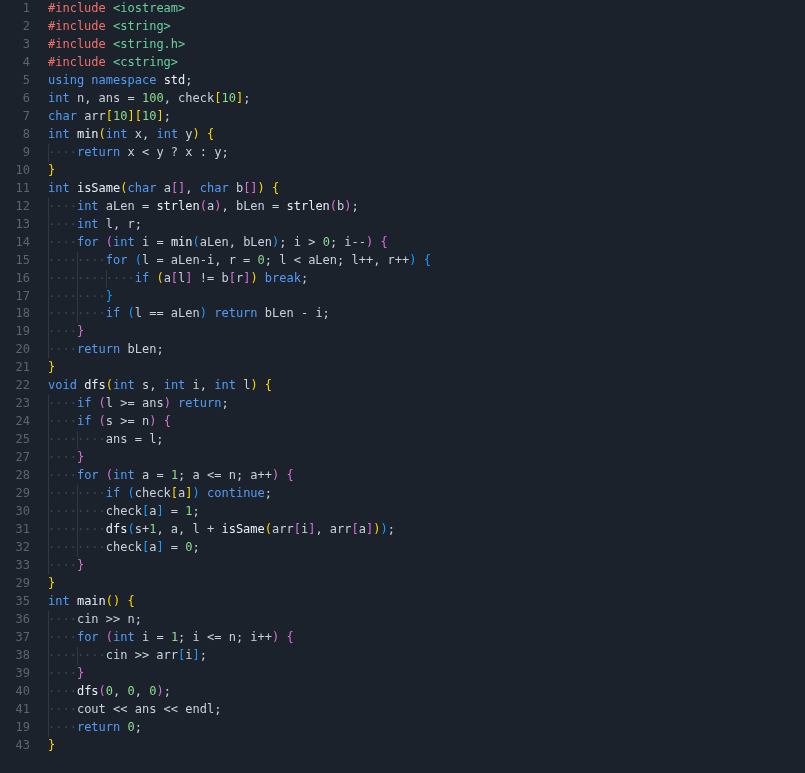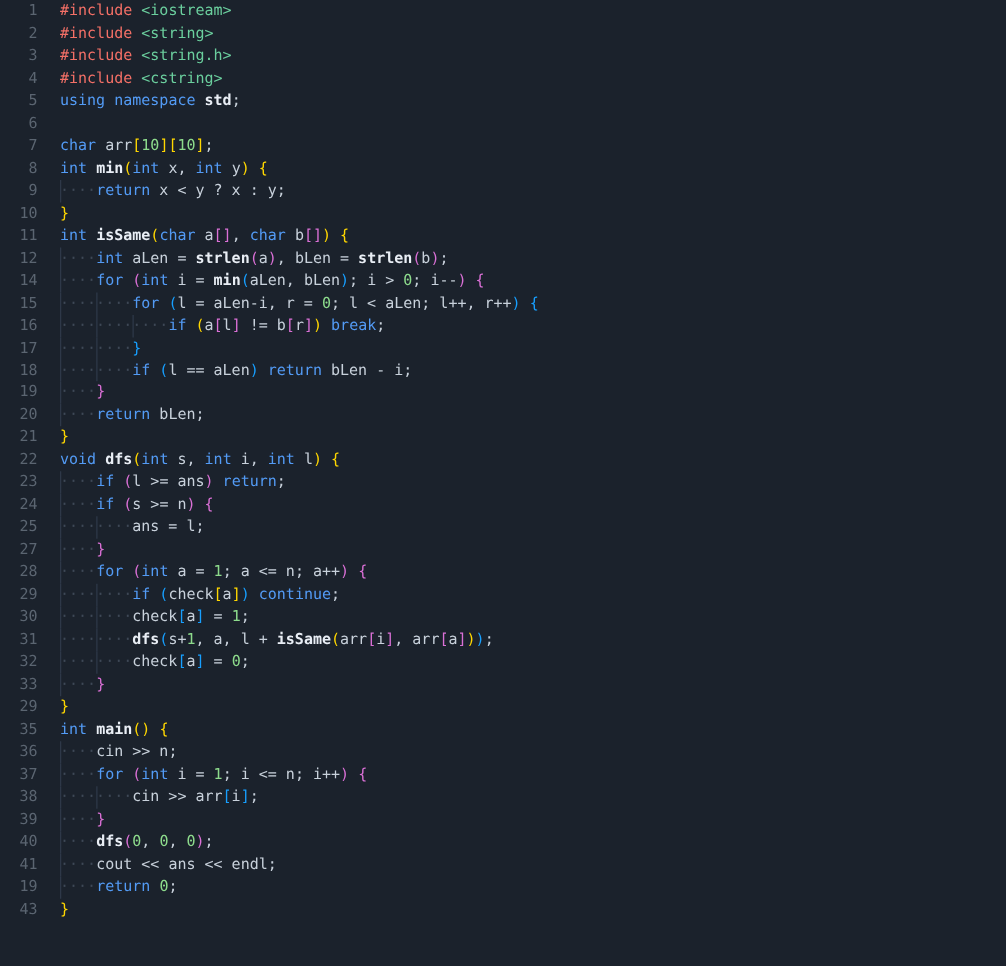--- a/index.html
+++ b/index.html
@@ -41,42 +41,43 @@
     top: 0;
     bottom: 0;
     width: 1px;
     background: var(--guide);
   }
   .tok-keyword  { color: var(--keyword); text-align: center; }
   .tok-preproc  { color: var(--preproc); text-align: center; }
   .tok-string   { color: var(--string); }
   .tok-number   { color: var(--number); }
   .tok-text     { color: var(--text); }
-  .tok-function { color: var(--function); font-weight: 700; }
+  .tok-function { color: var(--function); font-weight: 400; }
   .tok-bracket1 { color: var(--bracket1); }
   .tok-bracket2 { color: var(--bracket2); }
   .tok-bracket3 { color: var(--bracket3); }
   .tok-ws       { color: var(--whitespace); }
 </style>
 </head>
 <body>
 
 <div class="editor">
     <div class="line"><div class="gutter">1</div><div class="code"><span class="tok-preproc">#include</span><span class="tok-text"> </span><span class="tok-string">&lt;iostream&gt;</span></div></div>
     <div class="line"><div class="gutter">2</div><div class="code"><span class="tok-preproc">#include</span><span class="tok-text"> </span><span class="tok-string">&lt;string&gt;</span></div></div>
     <div class="line"><div class="gutter">3</div><div class="code"><span class="tok-preproc">#include</span><span class="tok-text"> </span><span class="tok-string">&lt;string.h&gt;</span></div></div>
     <div class="line"><div class="gutter">4</div><div class="code"><span class="tok-preproc">#include</span><span class="tok-text"> </span><span class="tok-string">&lt;cstring&gt;</span></div></div>
     <div class="line"><div class="gutter">5</div><div class="code"><span class="tok-keyword">using</span><span class="tok-text"> </span><span class="tok-keyword">namespace</span><span class="tok-text"> </span><span class="tok-function">std</span><span class="tok-text">;</span></div></div>
-    <div class="line"><div class="gutter">6</div></div>
+    <div class="line"><div class="gutter">6</div><div class="code"><span class="tok-keyword">int</span><span class="tok-text"> n, ans = </span><span class="tok-number">100</span><span class="tok-text">, check</span><span class="tok-bracket1">[</span><span class="tok-number">10</span><span class="tok-bracket1">]</span><span class="tok-text">;</span></div></div>
     <div class="line"><div class="gutter">7</div><div class="code"><span class="tok-keyword">char</span><span class="tok-text"> arr</span><span class="tok-bracket1">[</span><span class="tok-number">10</span><span class="tok-bracket1">]</span><span class="tok-bracket1">[</span><span class="tok-number">10</span><span class="tok-bracket1">]</span><span class="tok-text">;</span></div></div>
     <div class="line"><div class="gutter">8</div><div class="code"><span class="tok-keyword">int</span><span class="tok-text"> </span><span class="tok-function">min</span><span class="tok-bracket1">(</span><span class="tok-keyword">int</span><span class="tok-text"> x, </span><span class="tok-keyword">int</span><span class="tok-text"> y</span><span class="tok-bracket1">)</span><span class="tok-text"> </span><span class="tok-bracket1">{</span></div></div>
     <div class="line"><div class="gutter">9</div><div class="code"><div class="guide" style="left: 0ch;"></div><span class="tok-ws">····</span><span class="tok-keyword">return</span><span class="tok-text"> x &lt; y ? x : y;</span></div></div>
     <div class="line"><div class="gutter">10</div><div class="code"><span class="tok-bracket1">}</span></div></div>
     <div class="line"><div class="gutter">11</div><div class="code"><span class="tok-keyword">int</span><span class="tok-text"> </span><span class="tok-function">isSame</span><span class="tok-bracket1">(</span><span class="tok-keyword">char</span><span class="tok-text"> a</span><span class="tok-bracket2">[]</span><span class="tok-text">, </span><span class="tok-keyword">char</span><span class="tok-text"> b</span><span class="tok-bracket2">[]</span><span class="tok-bracket1">)</span><span class="tok-text"> </span><span class="tok-bracket1">{</span></div></div>
     <div class="line"><div class="gutter">12</div><div class="code"><div class="guide" style="left: 0ch;"></div><span class="tok-ws">····</span><span class="tok-keyword">int</span><span class="tok-text"> aLen = </span><span class="tok-function">strlen</span><span class="tok-bracket2">(</span><span class="tok-text">a</span><span class="tok-bracket2">)</span><span class="tok-text">, bLen = </span><span class="tok-function">strlen</span><span class="tok-bracket2">(</span><span class="tok-text">b</span><span class="tok-bracket2">)</span><span class="tok-text">;</span></div></div>
+    <div class="line"><div class="gutter">13</div><div class="code"><div class="guide" style="left: 0ch;"></div><span class="tok-ws">····</span><span class="tok-keyword">int</span><span class="tok-text"> l, r;</span></div></div>
     <div class="line"><div class="gutter">14</div><div class="code"><div class="guide" style="left: 0ch;"></div><span class="tok-ws">····</span><span class="tok-keyword">for</span><span class="tok-text"> </span><span class="tok-bracket2">(</span><span class="tok-keyword">int</span><span class="tok-text"> i = </span><span class="tok-function">min</span><span class="tok-bracket3">(</span><span class="tok-text">aLen, bLen</span><span class="tok-bracket3">)</span><span class="tok-text">; i &gt; </span><span class="tok-number">0</span><span class="tok-text">; i--</span><span class="tok-bracket2">)</span><span class="tok-text"> </span><span class="tok-bracket2">{</span></div></div>
     <div class="line"><div class="gutter">15</div><div class="code"><div class="guide" style="left: 0ch;"></div><div class="guide" style="left: 4ch;"></div><span class="tok-ws">········</span><span class="tok-keyword">for</span><span class="tok-text"> </span><span class="tok-bracket3">(</span><span class="tok-text">l = aLen-i, r = </span><span class="tok-number">0</span><span class="tok-text">; l &lt; aLen; l++, r++</span><span class="tok-bracket3">)</span><span class="tok-text"> </span><span class="tok-bracket3">{</span></div></div>
     <div class="line"><div class="gutter">16</div><div class="code"><div class="guide" style="left: 0ch;"></div><div class="guide" style="left: 4ch;"></div><div class="guide" style="left: 8ch;"></div><span class="tok-ws">············</span><span class="tok-keyword">if</span><span class="tok-text"> </span><span class="tok-bracket1">(</span><span class="tok-text">a</span><span class="tok-bracket2">[</span><span class="tok-text">l</span><span class="tok-bracket2">]</span><span class="tok-text"> != b</span><span class="tok-bracket2">[</span><span class="tok-text">r</span><span class="tok-bracket2">]</span><span class="tok-bracket1">)</span><span class="tok-text"> </span><span class="tok-keyword">break</span><span class="tok-text">;</span></div></div>
     <div class="line"><div class="gutter">17</div><div class="code"><div class="guide" style="left: 0ch;"></div><div class="guide" style="left: 4ch;"></div><span class="tok-ws">········</span><span class="tok-bracket3">}</span></div></div>
     <div class="line"><div class="gutter">18</div><div class="code"><div class="guide" style="left: 0ch;"></div><div class="guide" style="left: 4ch;"></div><span class="tok-ws">········</span><span class="tok-keyword">if</span><span class="tok-text"> </span><span class="tok-bracket3">(</span><span class="tok-text">l == aLen</span><span class="tok-bracket3">)</span><span class="tok-text"> </span><span class="tok-keyword">return</span><span class="tok-text"> bLen - i;</span></div></div>
     <div class="line"><div class="gutter">19</div><div class="code"><div class="guide" style="left: 0ch;"></div><span class="tok-ws">····</span><span class="tok-bracket2">}</span></div></div>
     <div class="line"><div class="gutter">20</div><div class="code"><div class="guide" style="left: 0ch;"></div><span class="tok-ws">····</span><span class="tok-keyword">return</span><span class="tok-text"> bLen;</span></div></div>
     <div class="line"><div class="gutter">21</div><div class="code"><span class="tok-bracket1">}</span></div></div>
     <div class="line"><div class="gutter">22</div><div class="code"><span class="tok-keyword">void</span><span class="tok-text"> </span><span class="tok-function">dfs</span><span class="tok-bracket1">(</span><span class="tok-keyword">int</span><span class="tok-text"> s, </span><span class="tok-keyword">int</span><span class="tok-text"> i, </span><span class="tok-keyword">int</span><span class="tok-text"> l</span><span class="tok-bracket1">)</span><span class="tok-text"> </span><span class="tok-bracket1">{</span></div></div>
     <div class="line"><div class="gutter">23</div><div class="code"><div class="guide" style="left: 0ch;"></div><span class="tok-ws">····</span><span class="tok-keyword">if</span><span class="tok-text"> </span><span class="tok-bracket2">(</span><span class="tok-text">l &gt;= ans</span><span class="tok-bracket2">)</span><span class="tok-text"> </span><span class="tok-keyword">return</span><span class="tok-text">;</span></div></div>

